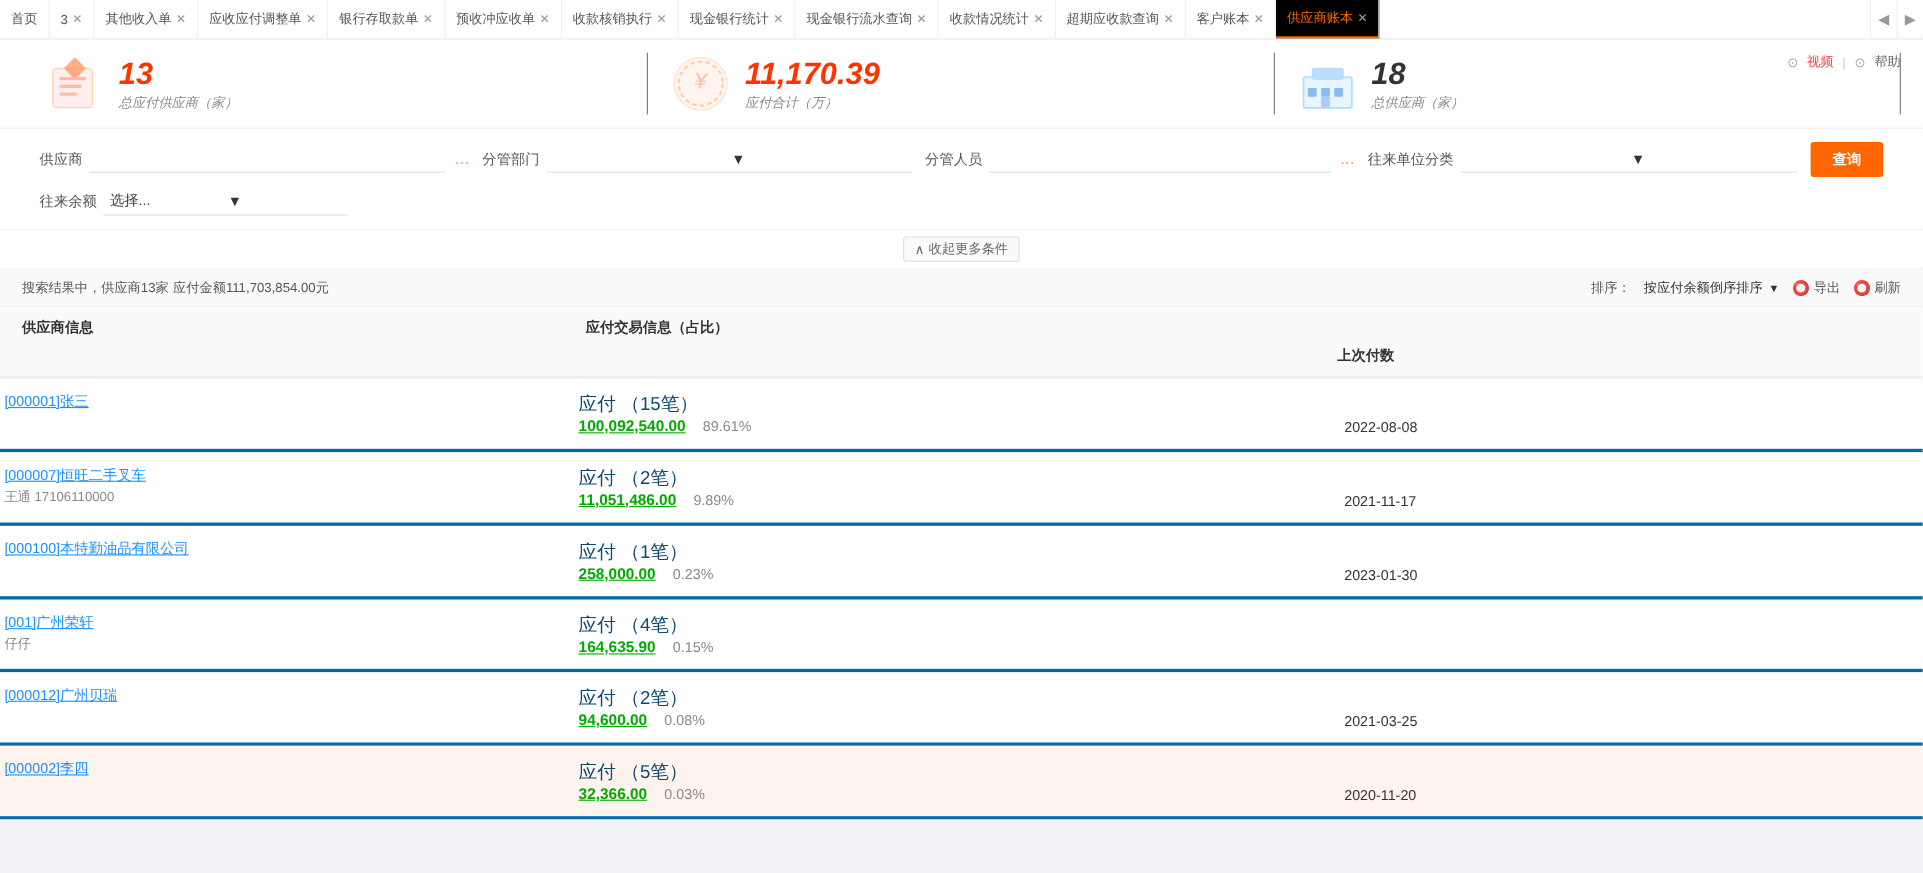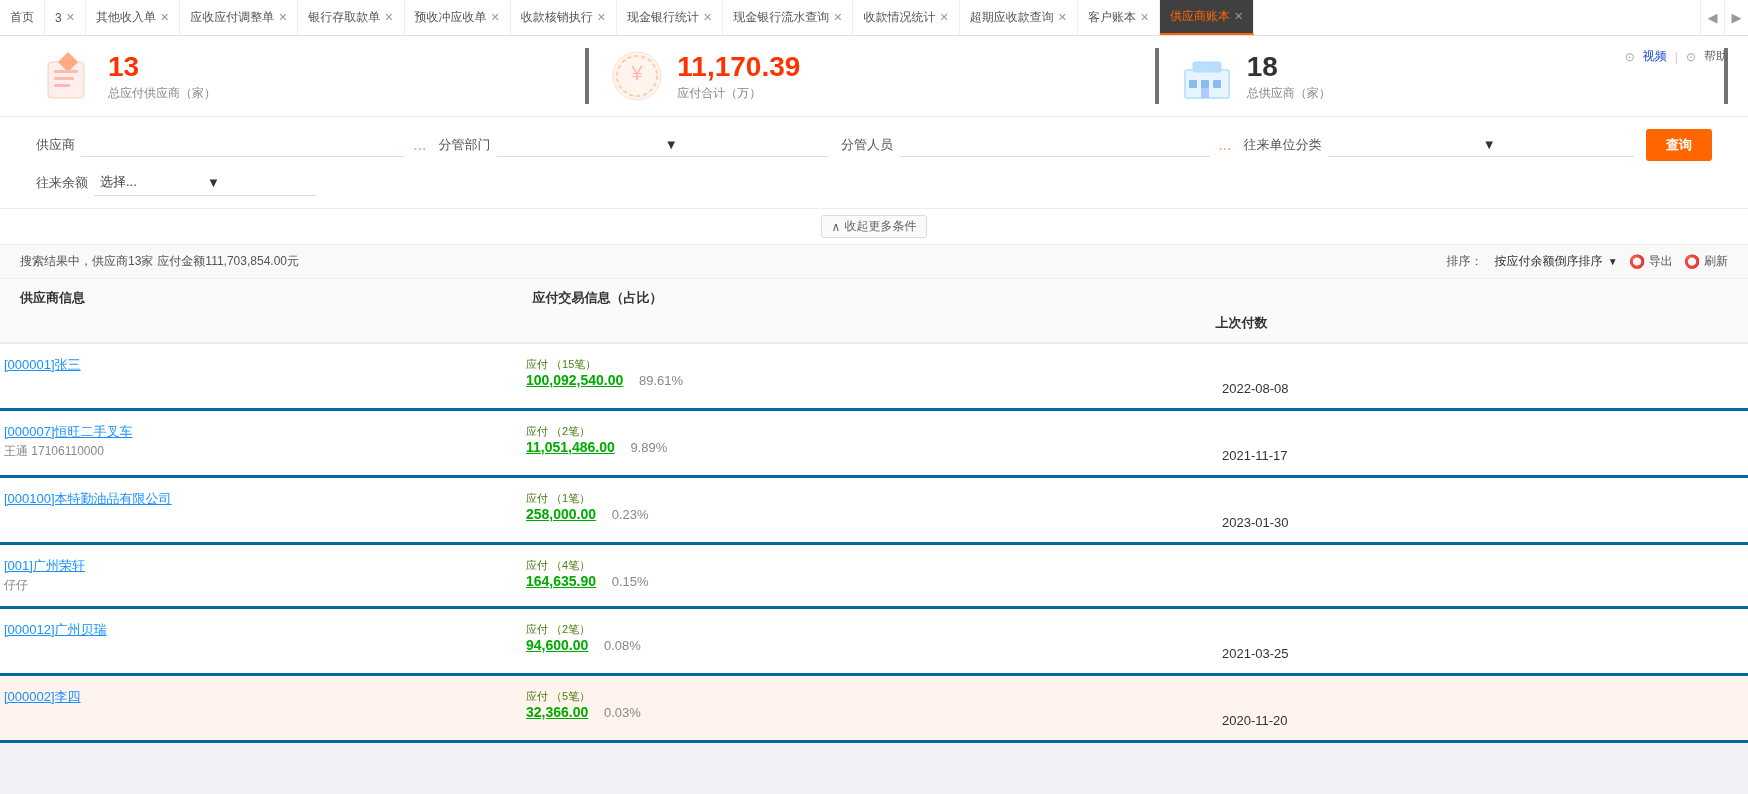--- a/index.html
+++ b/index.html
@@ -19,40 +19,41 @@
       align-items: center;
       padding: 0 10px;
       height: 100%;
       font-size: 12px;
       color: #555;
       border-right: 1px solid #eee;
       white-space: nowrap;
       cursor: pointer;
       flex-shrink: 0;
     }
-    .nav-tab.active { background: #404040; color: #ff6600; border-bottom: 2px solid #ff6600; text-align: right; }
+    .nav-tab.active { background: #000000; color: #ff6600; border-bottom: 2px solid #ff6600; text-align: right; }
     .nav-tab .close-btn { margin-left: 4px; color: #999; font-size: 11px; }
     .nav-arrows { margin-left: auto; display: flex; }
     .nav-arrow { width: 24px; height: 36px; display: flex; align-items: center; justify-content: center; cursor: pointer; border-left: 1px solid #eee; color: #999; }
 
     
     .stats-bar {
       display: flex;
       background: #fff;
       border-bottom: 1px solid #eee;
       padding: 12px 20px;
       align-items: center;
       position: relative;
     }
     .stat-item {
       display: flex;
       align-items: center;
       flex: 1;
-      border-right: 4px solid #737373;
+      border-right: 1px solid #737373;
       padding: 0 20px;
+      font-style: italic;
     }
     .stat-item:last-child { border-right: none; }
     .stat-icon {
       width: 56px;
       height: 56px;
       margin-right: 12px;
       flex-shrink: 0;
     }
     .stat-info { display: flex; flex-direction: column; }
     .stat-number { font-size: 28px; font-weight: bold; color: #ff3300; line-height: 1.2; }
@@ -192,21 +193,21 @@
     }
     .table-row.highlighted { background: #fff3ee; }
 
     .supplier-link {
       color: #1890ff;
       text-decoration: underline;
       cursor: pointer;
       font-size: 13px;
     }
     .supplier-sub { color: #888; font-size: 12px; margin-top: 2px; }
-    .transaction-label { color: #4d7c0f; font-size: 11px; }
+    .transaction-label { color: #0c4a6e; font-size: 17px; }
     .transaction-amount { color: #00aa00; font-size: 14px; font-weight: bold; text-decoration: underline; cursor: pointer; }
     .transaction-pct { color: #888; font-size: 13px; margin-left: 12px; }
 
     .last-payment { color: #333; font-size: 13px; }
 
     
     ::-webkit-scrollbar { width: 6px; height: 6px; }
     ::-webkit-scrollbar-thumb { background: #ccc; border-radius: 3px; }
     ::-webkit-scrollbar-track { background: #f5f5f5; }
   </style>
@@ -315,21 +316,21 @@
       </svg>
     </div>
     <div class="stat-info">
       <span class="stat-number" style="color:#333;">18</span>
       <span class="stat-label">总供应商（家）</span>
     </div>
   </div>
 
   <div class="top-right-links">
     <span style="color:#aaa;">⊙</span>
-    <span style="color:#1d4ed8;">视频</span>
+    <span style="color:#ef4444;">视频</span>
     <span style="color:#ccc;">|</span>
     <span style="color:#aaa;">⊙</span>
     <span style="color:#666;">帮助</span>
   </div>
 </div>
 
 <div class="filter-area">
   <div class="filter-row">
 
     <div class="filter-item">

